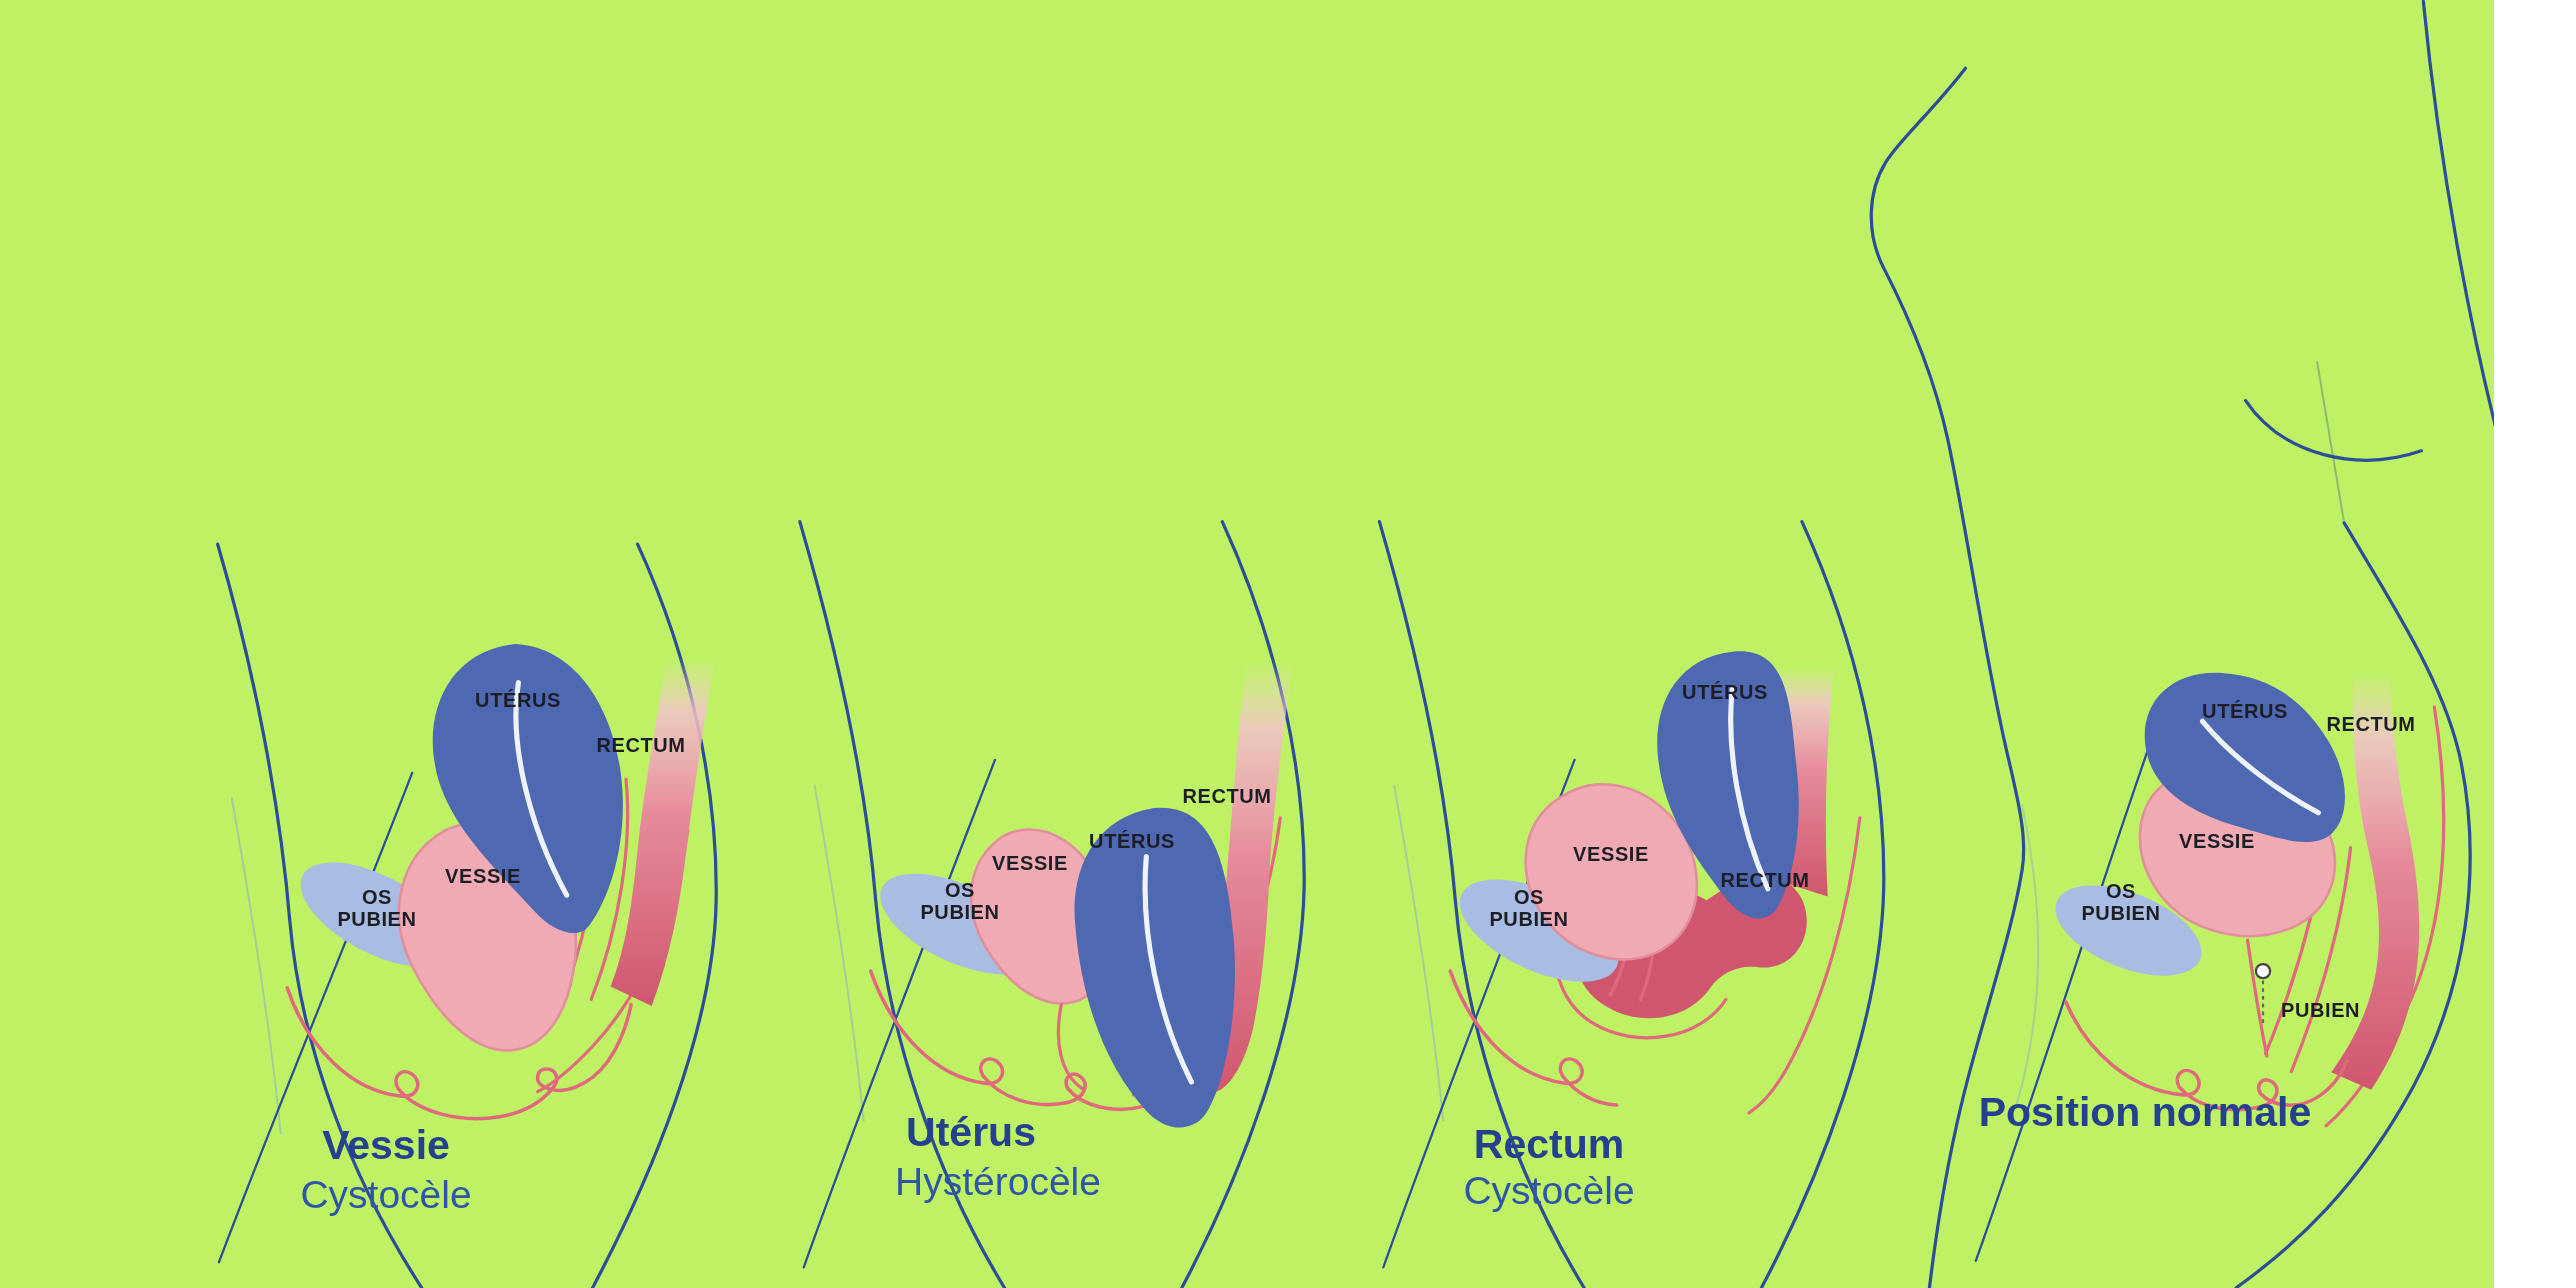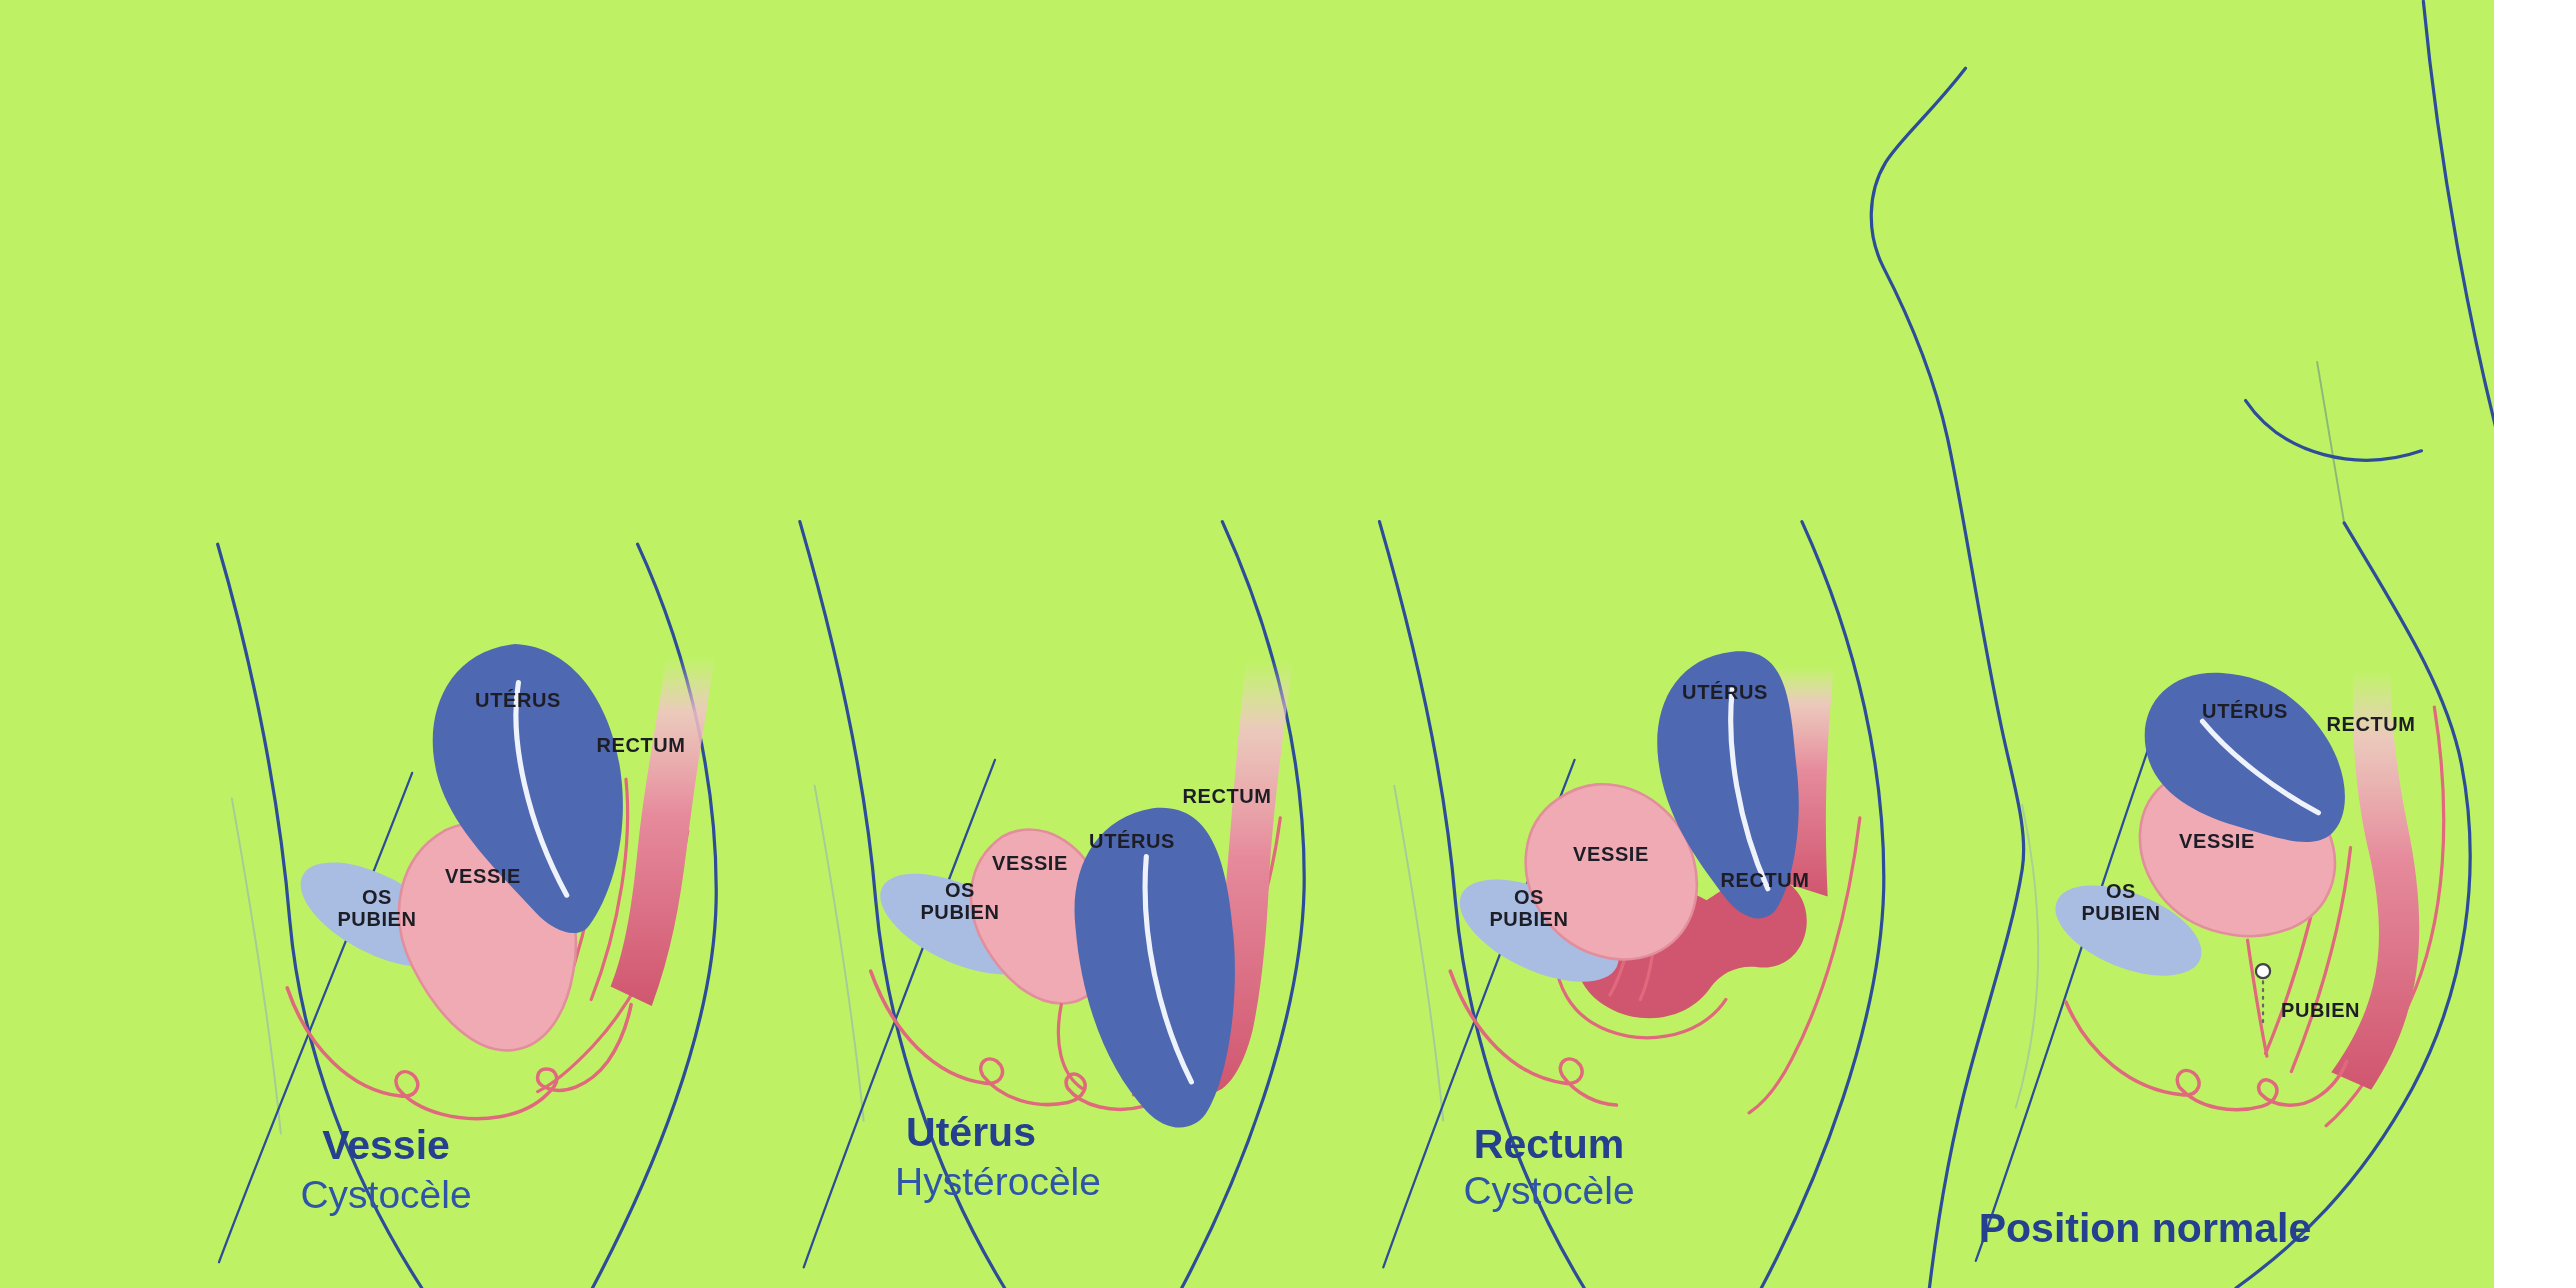--- a/index.html
+++ b/index.html
@@ -147,17 +147,17 @@
     <div class="title-sub" style="left:1549px;top:1191px">Cystocèle</div>
   </section>
 
   <section>
     <div class="olabel" style="left:2245px;top:712px">UTÉRUS</div>
     <div class="olabel" style="left:2371px;top:725px">RECTUM</div>
     <div class="olabel" style="left:2217px;top:842px">VESSIE</div>
     <div class="olabel" style="left:2121px;top:903px">OS
 PUBIEN</div>
     <div class="vagin-label" style="left:2281px;top:1010px">PUBIEN</div>
-    <div class="title-main" style="left:2145px;top:1228px">Position normale</div>
+    <div class="title-main" style="left:2145px;top:1112px">Position normale</div>
   </section>
 
 </div>
 
 
 </body></html>

